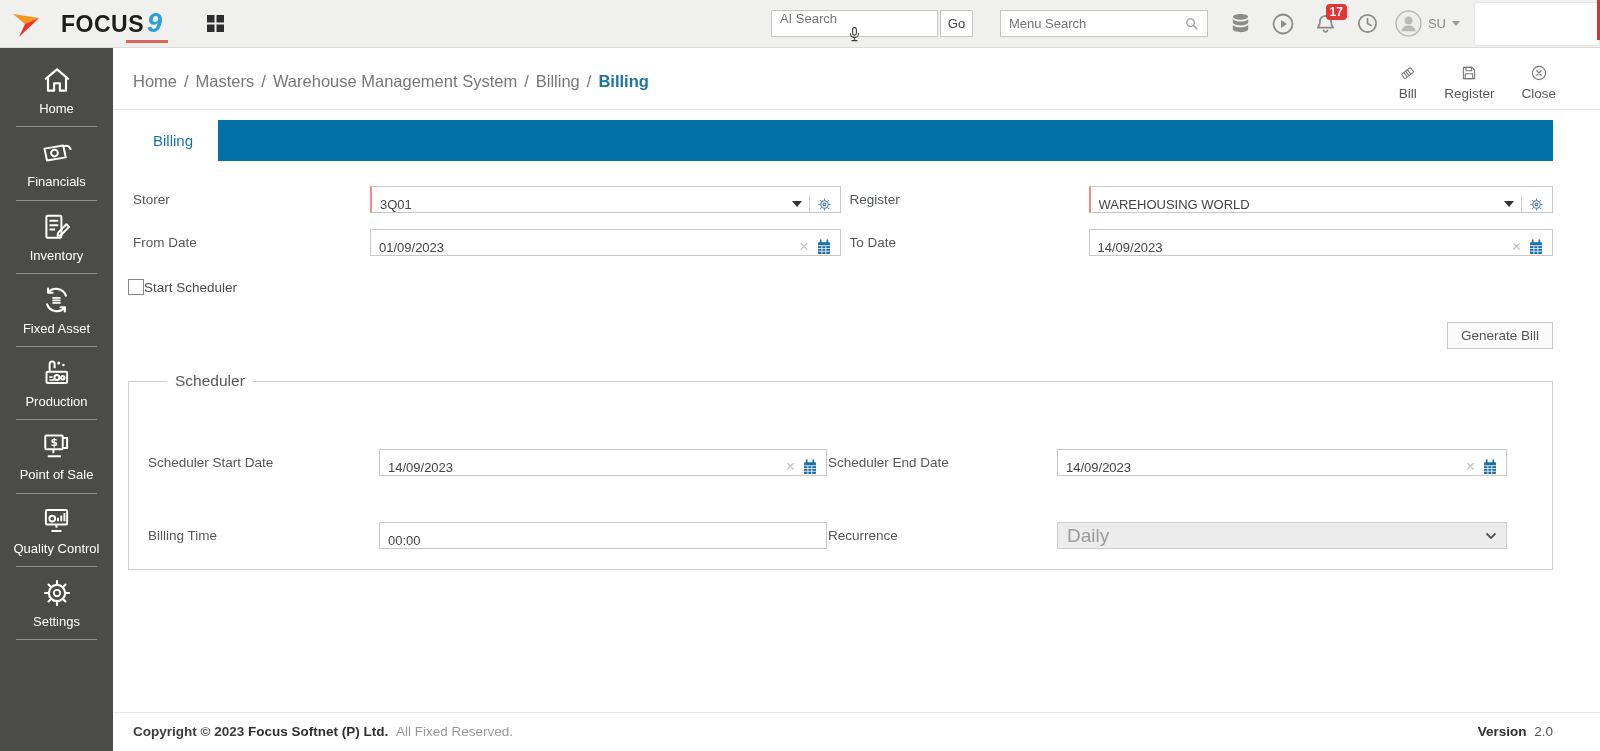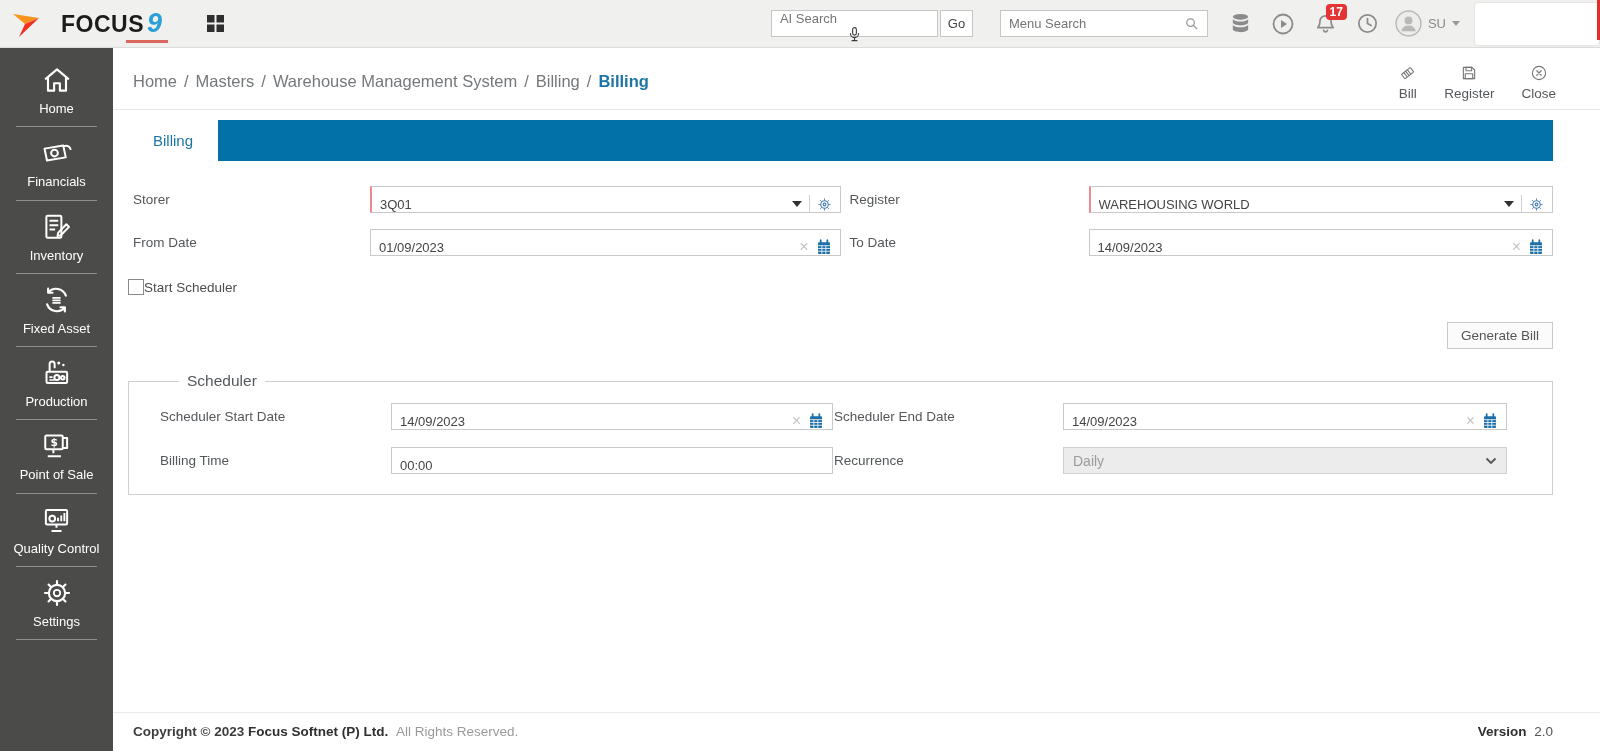--- a/index.html
+++ b/index.html
@@ -78,27 +78,27 @@
   .clear-x{ color:#c4c4c4; font-size:16px; line-height:1; cursor:pointer; }
   .cal-icon{ cursor:pointer; display:flex; }
 
   .check-row{ margin-top:23px; display:flex; align-items:center; }
   .checkbox{ width:16px; height:16px; border:1px solid #8a8a8a; background:#fff; cursor:pointer; }
   .check-label{ font-size:13.5px; color:#4a4d50; }
 
   .generate-row{ display:flex; justify-content:flex-end; margin-top:27px; }
   .generate-btn{ height:27px; padding:0 13px; background:#fbfbfb; border:1px solid #c9c9c9; color:#555; font-size:13.5px; cursor:pointer; font-family:inherit; }
 
-  fieldset.scheduler{ margin-top:23px; border:1px solid #cfcfcf; padding:13px 45px 20px 30px; }
+  fieldset.scheduler{ margin-top:23px; border:1px solid #cfcfcf; padding:13px 45px 20px 18px; }
   fieldset.scheduler legend{ font-size:15.5px; color:#55585b; padding:0 8px; margin-left:20px; }
   .sch .flabel{ width:232px; min-width:232px; padding-left:1px; }
   .sch .fcol.rightcol .flabel{ width:230px; min-width:230px; padding-left:1px; }
-  .sch .frow{ margin-bottom:17px; }
+  .sch .frow{ margin-bottom:17px;margin-top:46px; }
   .sch .frow:last-child{ margin-bottom:0; }
-  .select-box{ flex:1; height:27px; background:#ececec; border:1px solid #cfcfcf; color:#9b9b9b; font-size:14px; display:flex; align-items:center; justify-content:space-between; padding:0 9px; cursor:pointer; }
+  .select-box{ flex:1; height:27px; background:#ececec; border:1px solid #cfcfcf; color:#9b9b9b; font-size:19px; display:flex; align-items:center; justify-content:space-between; padding:0 9px; cursor:pointer; }
 
   .footer{ border-top:1px solid #e9e9e7; padding:11px 47px 12px 20px; display:flex; justify-content:space-between; font-size:13.5px; }
   .fc-pre{ color:#3d3d3d; font-weight:600; }
   .fc-co{ color:#2f2f2f; font-weight:700; }
   .fc-rights{ color:#999; margin-left:4px; }
   .ver-label{ color:#2f2f2f; font-weight:700; }
   .ver-val{ color:#555; margin-left:4px; }
 
   svg{ display:block; }
 </style>
@@ -472,20 +472,20 @@
         </div>
       </fieldset>
 
     </div>
   </div>
 
   <div class="footer">
     <div>
       <span class="fc-pre">Copyright © 2023</span>
       <span class="fc-co">Focus Softnet (P) Ltd.</span>
-      <span class="fc-rights">All Rights Reserved.</span>
+      <span class="fc-rights">All Fixed Reserved.</span>
     </div>
     <div>
       <span class="ver-label">Version</span>
       <span class="ver-val">2.0</span>
     </div>
   </div>
 </div>
 
 </body></html>

